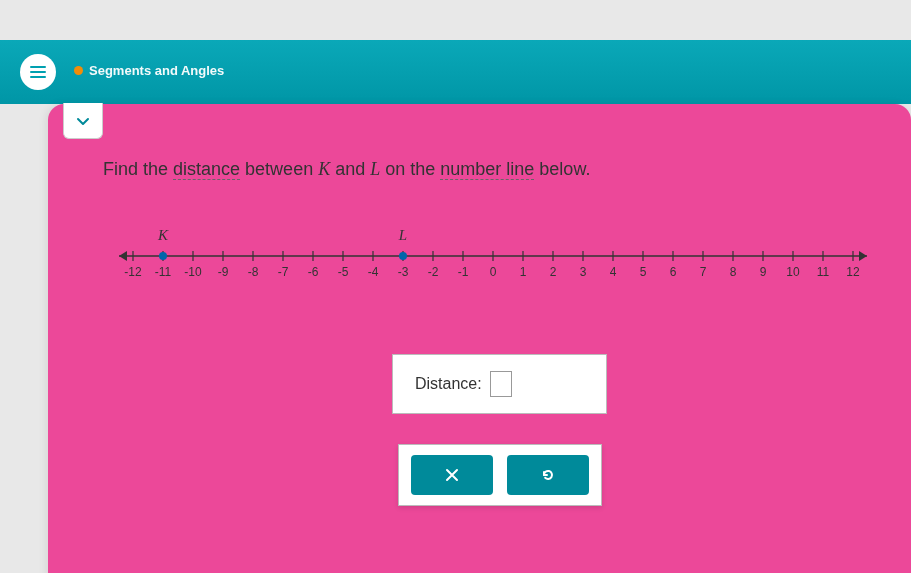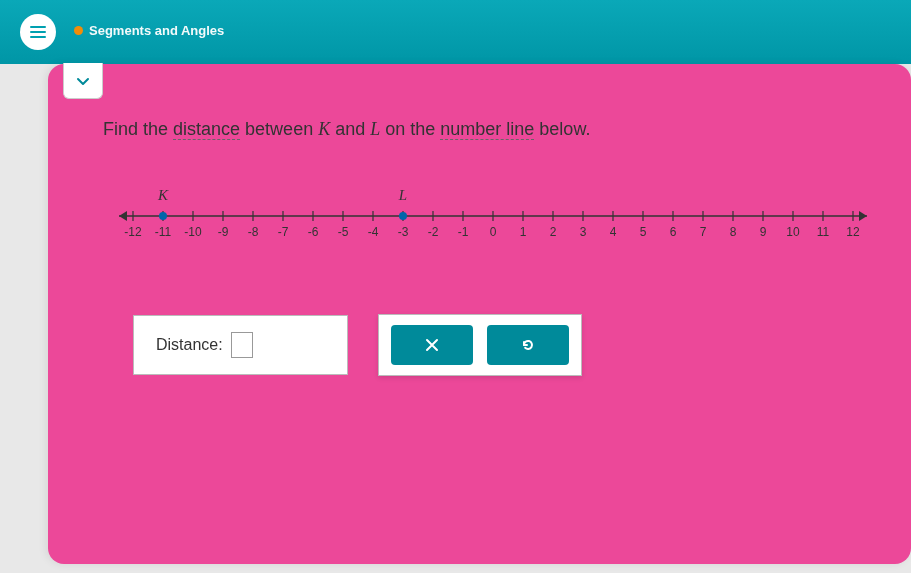--- a/index.html
+++ b/index.html
@@ -10,20 +10,21 @@
       height: 573px;
       overflow: hidden;
     }
     .header {
       background: #00a0b0;
       background: linear-gradient(to bottom, #0aa8b8, #0096a6);
       padding: 14px 20px;
       display: flex;
       align-items: center;
       gap: 18px;
+      margin-top: 40px;
     }
     .menu-icon {
       width: 36px;
       height: 36px;
       background: #fff;
       border-radius: 50%;
       display: flex;
       align-items: center;
       justify-content: center;
       cursor: pointer;
@@ -93,20 +94,21 @@
     .underline {
       border-bottom: 1px dashed #666;
       cursor: pointer;
     }
     .number-line-wrap { margin: 0 10px 60px 10px; }
     .answer-row {
       display: flex;
       align-items: center;
       gap: 30px;
       margin-left: 30px;
+      flex-direction: column;
     }
     .answer-box {
       border: 1px solid #bbb;
       padding: 16px 22px;
       display: flex;
       align-items: center;
       gap: 8px;
       background: #fff;
       min-width: 215px;
     }

